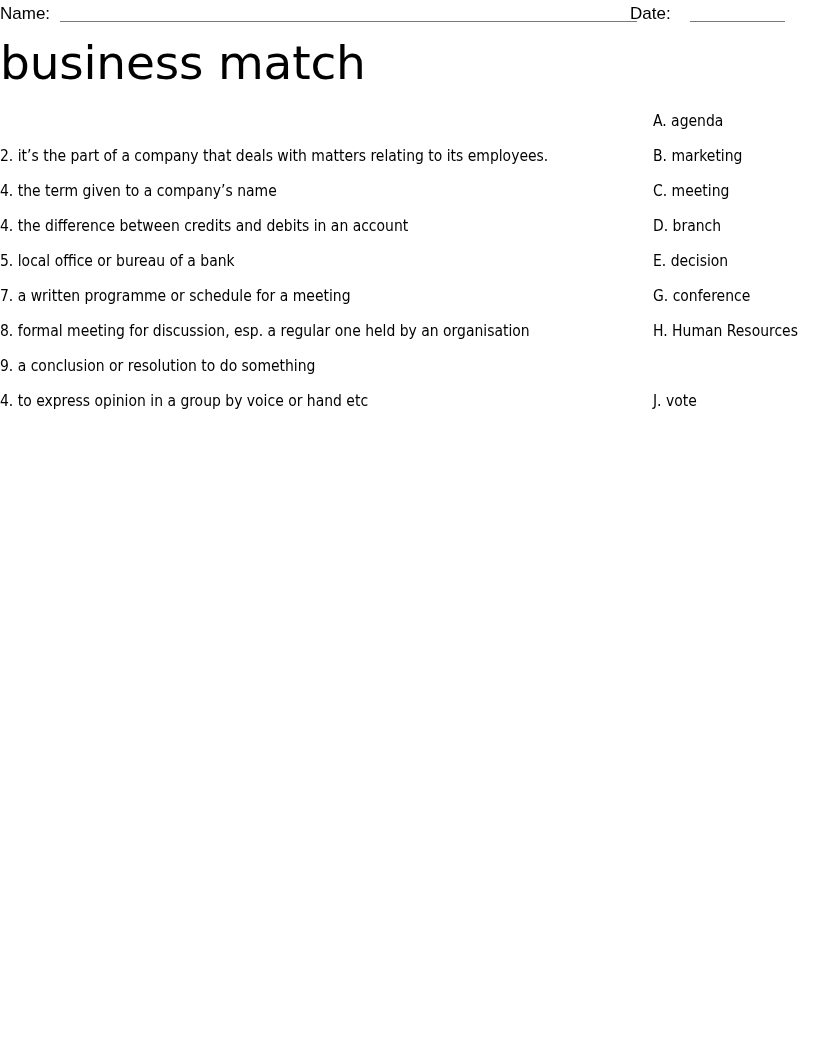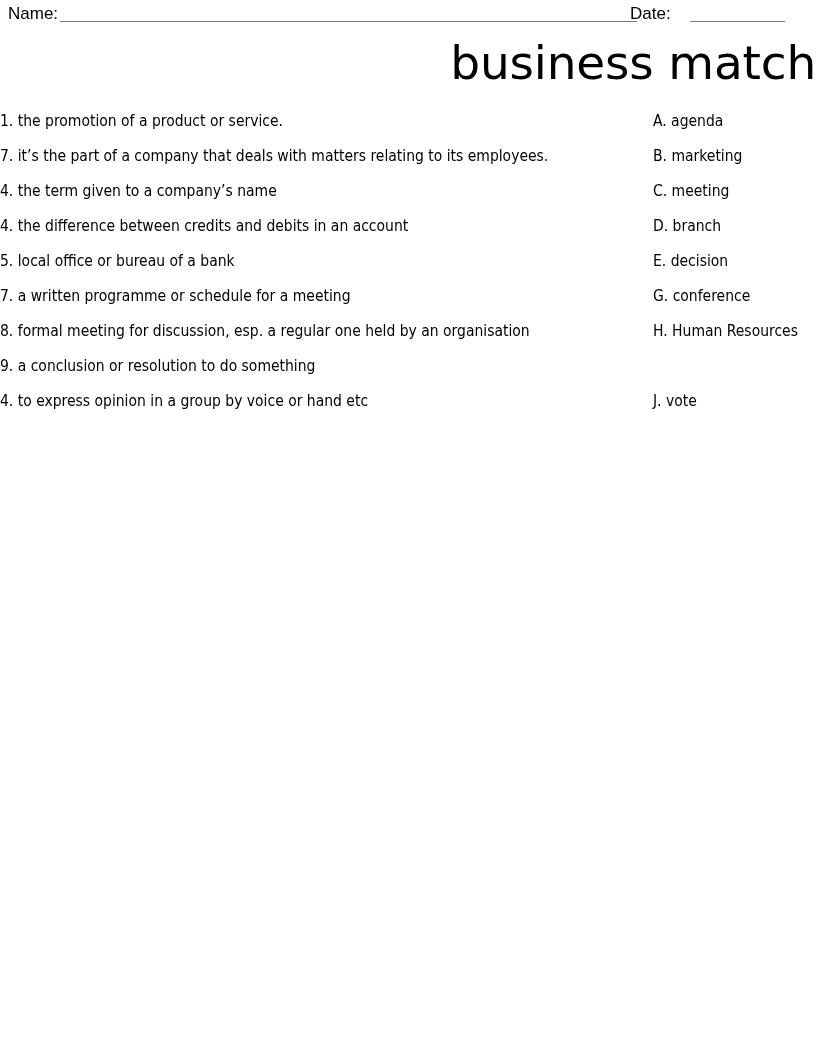--- a/index.html
+++ b/index.html
@@ -29,38 +29,38 @@
     align-items: baseline;
   }
   .name-label,
   .date-label {
     font-family: "Liberation Sans", sans-serif;
     font-size: 17px;
     line-height: 22px;
     color: #000;
     white-space: pre;
   }
-  .name-label { position: absolute; left: 0px;   top: 3px; padding-left: 8px; }
+  .name-label { position: absolute; left: 0px;   top: 3px; }
   .date-label { position: absolute; left: 630px; top: 3px; }
 
   .rule {
     position: absolute;
     height: 0;
     border-bottom: 1px solid #7a7a7a;
   }
   .name-rule { left: 60px;  top: 21px; width: 577px; }
   .date-rule { left: 690px; top: 21px; width: 95px;  }
 
   
   .title {
     position: absolute;
     left: 0;
     top: 34px;
     width: 816px;
-    text-align: right;
+    text-align: left;
     font-family: "DejaVu Sans", sans-serif;
     font-size: 47px;
     font-weight: 400;
     line-height: 58px;
     letter-spacing: -0.2px;
     color: #000;
   }
 
   
   .match-body {
@@ -96,26 +96,25 @@
     <span class="rule name-rule"></span>
     <span class="date-label">Date:</span>
     <span class="rule date-rule"></span>
   </div>
 
   <div class="title">business match</div>
 
   <div class="match-body">
 
     <div class="match-row">
-      <div class="prompt">1. the promotion of a product or service.</div>
       <div class="option">A. agenda</div>
     </div>
 
     <div class="match-row">
-      <div class="prompt">7. it’s the part of a company that deals with matters relating to its employees.</div>
+      <div class="prompt">2. it’s the part of a company that deals with matters relating to its employees.</div>
       <div class="option">B. marketing</div>
     </div>
 
     <div class="match-row">
       <div class="prompt">4. the term given to a company’s name</div>
       <div class="option">C. meeting</div>
     </div>
 
     <div class="match-row">
       <div class="prompt">4. the difference between credits and debits in an account</div>

